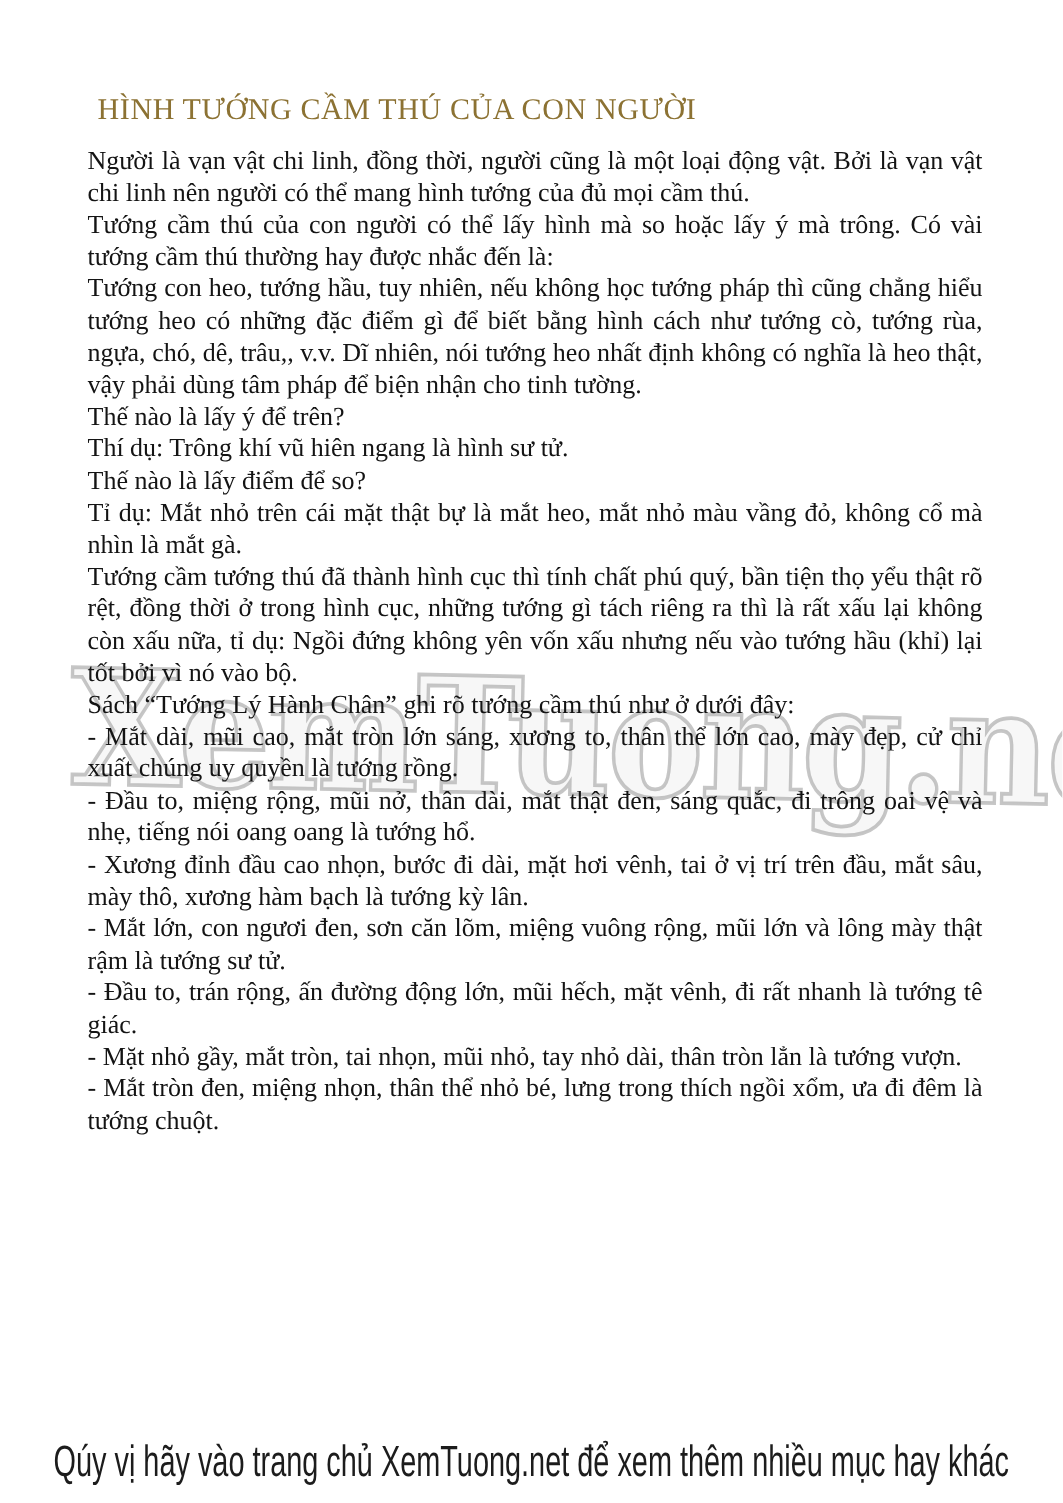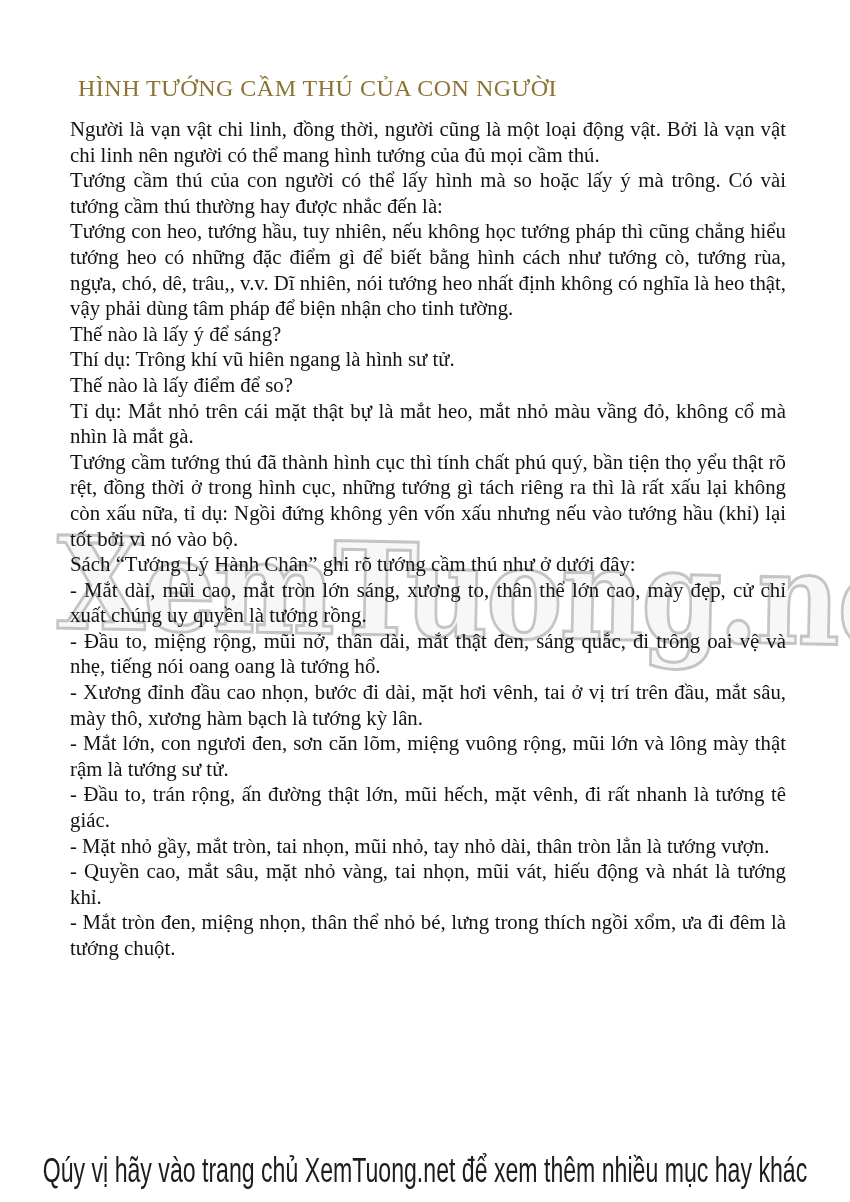--- a/index.html
+++ b/index.html
@@ -74,31 +74,30 @@
 <div class="page">
 
   <div class="watermark">XemTuong.net</div>
 
   <h1 class="doc-title">HÌNH TƯỚNG CẦM THÚ CỦA CON NGƯỜI</h1>
 
   <div class="body-text">
     <p>Người là vạn vật chi linh, đồng thời, người cũng là một loại động vật. Bởi là vạn vật chi linh nên người có thể mang hình tướng của đủ mọi cầm thú.</p>
     <p>Tướng cầm thú của con người có thể lấy hình mà so hoặc lấy ý mà trông. Có vài tướng cầm thú thường hay được nhắc đến là:</p>
     <p>Tướng con heo, tướng hầu, tuy nhiên, nếu không học tướng pháp thì cũng chẳng hiểu tướng heo có những đặc điểm gì để biết bằng hình cách như tướng cò, tướng rùa, ngựa, chó, dê, trâu,, v.v. Dĩ nhiên, nói tướng heo nhất định không có nghĩa là heo thật, vậy phải dùng tâm pháp để biện nhận cho tinh tường.</p>
-    <p>Thế nào là lấy ý để sáng?</p>
+    <p>Thế nào là lấy ý để trên?</p>
     <p>Thí dụ: Trông khí vũ hiên ngang là hình sư tử.</p>
     <p>Thế nào là lấy điểm để so?</p>
     <p>Tỉ dụ: Mắt nhỏ trên cái mặt thật bự là mắt heo, mắt nhỏ màu vầng đỏ, không cổ mà nhìn là mắt gà.</p>
     <p>Tướng cầm tướng thú đã thành hình cục thì tính chất phú quý, bần tiện thọ yểu thật rõ rệt, đồng thời ở trong hình cục, những tướng gì tách riêng ra thì là rất xấu lại không còn xấu nữa, tỉ dụ: Ngồi đứng không yên vốn xấu nhưng nếu vào tướng hầu (khỉ) lại tốt bởi vì nó vào bộ.</p>
     <p>Sách “Tướng Lý Hành Chân” ghi rõ tướng cầm thú như ở dưới đây:</p>
     <p>- Mắt dài, mũi cao, mắt tròn lớn sáng, xương to, thân thể lớn cao, mày đẹp, cử chỉ xuất chúng uy quyền là tướng rồng.</p>
     <p>- Đầu to, miệng rộng, mũi nở, thân dài, mắt thật đen, sáng quắc, đi trông oai vệ và nhẹ, tiếng nói oang oang là tướng hổ.</p>
     <p>- Xương đỉnh đầu cao nhọn, bước đi dài, mặt hơi vênh, tai ở vị trí trên đầu, mắt sâu, mày thô, xương hàm bạch là tướng kỳ lân.</p>
     <p>- Mắt lớn, con ngươi đen, sơn căn lõm, miệng vuông rộng, mũi lớn và lông mày thật rậm là tướng sư tử.</p>
-    <p>- Đầu to, trán rộng, ấn đường thật lớn, mũi hếch, mặt vênh, đi rất nhanh là tướng tê giác.</p>
+    <p>- Đầu to, trán rộng, ấn đường động lớn, mũi hếch, mặt vênh, đi rất nhanh là tướng tê giác.</p>
     <p>- Mặt nhỏ gầy, mắt tròn, tai nhọn, mũi nhỏ, tay nhỏ dài, thân tròn lẳn là tướng vượn.</p>
-    <p>- Quyền cao, mắt sâu, mặt nhỏ vàng, tai nhọn, mũi vát, hiếu động và nhát là tướng khỉ.</p>
     <p>- Mắt tròn đen, miệng nhọn, thân thể nhỏ bé, lưng trong thích ngồi xổm, ưa đi đêm là tướng chuột.</p>
   </div>
 
   <div class="footer-note">Qúy vị hãy vào trang chủ XemTuong.net để xem thêm nhiều mục hay khác</div>
 
 </div>
 
 </body></html>

